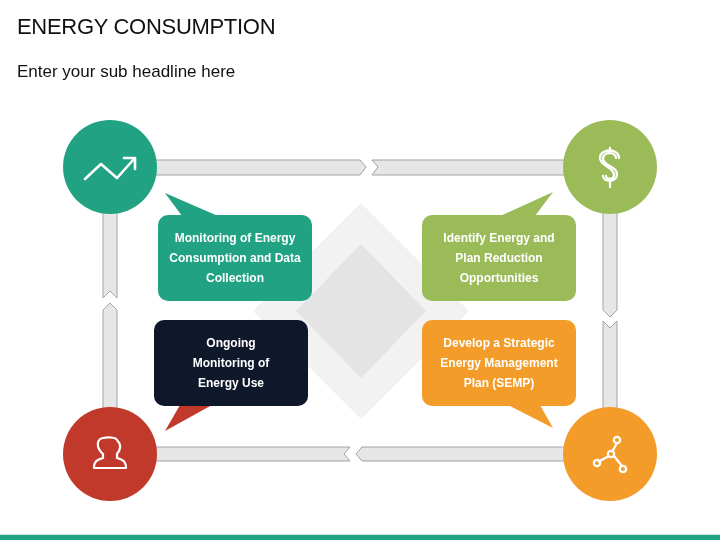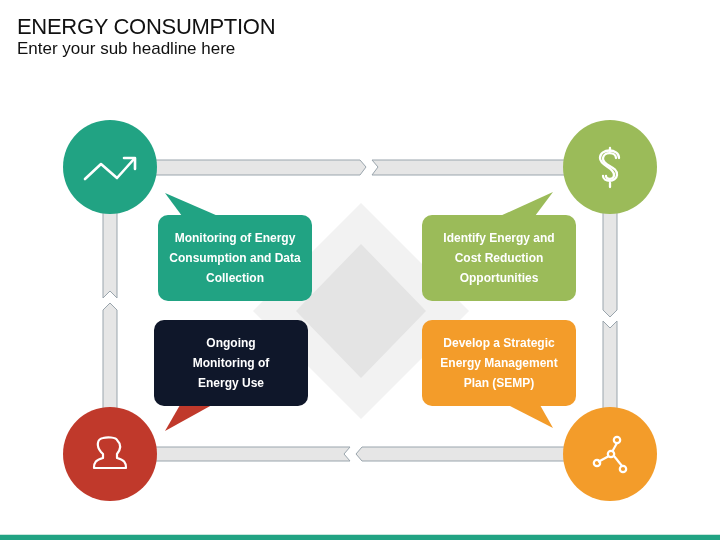--- a/index.html
+++ b/index.html
@@ -1,19 +1,19 @@
 <!DOCTYPE html>
 <html><head>
 <meta charset="utf-8">
 <style>
   html, body { margin:0; padding:0; }
   body { width:720px; height:540px; position:relative; background:#ffffff; overflow:hidden;
          font-family:"Liberation Sans", "DejaVu Sans", sans-serif; }
   .title { position:absolute; left:17px; top:14px; font-size:22px; font-weight:normal; color:#111; letter-spacing:-0.3px; }
-  .subtitle { position:absolute; left:17px; top:39px; font-size:17px; color:#111; }
+  .subtitle { position:absolute; left:17px; top:62px; font-size:17px; color:#111; }
   svg.diagram { position:absolute; left:0; top:0; }
   .bubble { position:absolute; color:#fff; font-weight:bold; font-size:12px; line-height:20px;
             text-align:center; display:flex; align-items:center; justify-content:center;
             border-radius:10px; padding:0 6px; box-sizing:border-box;margin-left:8px; }
   .bubble span { white-space:pre-line; }
   .bottom-bar { position:absolute; left:0; top:534px; width:720px; height:6px; background:#21a383; border-top:1px solid #c8e6dd; }
 </style>
 </head>
 <body>
 
@@ -81,21 +81,21 @@
   </g>
 </svg>
 
 <div class="bubble" style="left:150px; top:215px; width:154px; height:86px; background:#21a383;">
   <span>Monitoring of Energy
 Consumption and Data
 Collection</span>
 </div>
 <div class="bubble" style="left:414px; top:215px; width:154px; height:86px; background:#9bbb59;">
   <span>Identify Energy and
-Cost Reduction
+Plan Reduction
 Opportunities</span>
 </div>
 <div class="bubble" style="left:146px; top:320px; width:154px; height:86px; background:#0f172a;">
   <span>Ongoing
 Monitoring of
 Energy Use</span>
 </div>
 <div class="bubble" style="left:414px; top:320px; width:154px; height:86px; background:#f39c2a;">
   <span>Develop a Strategic
 Energy Management

